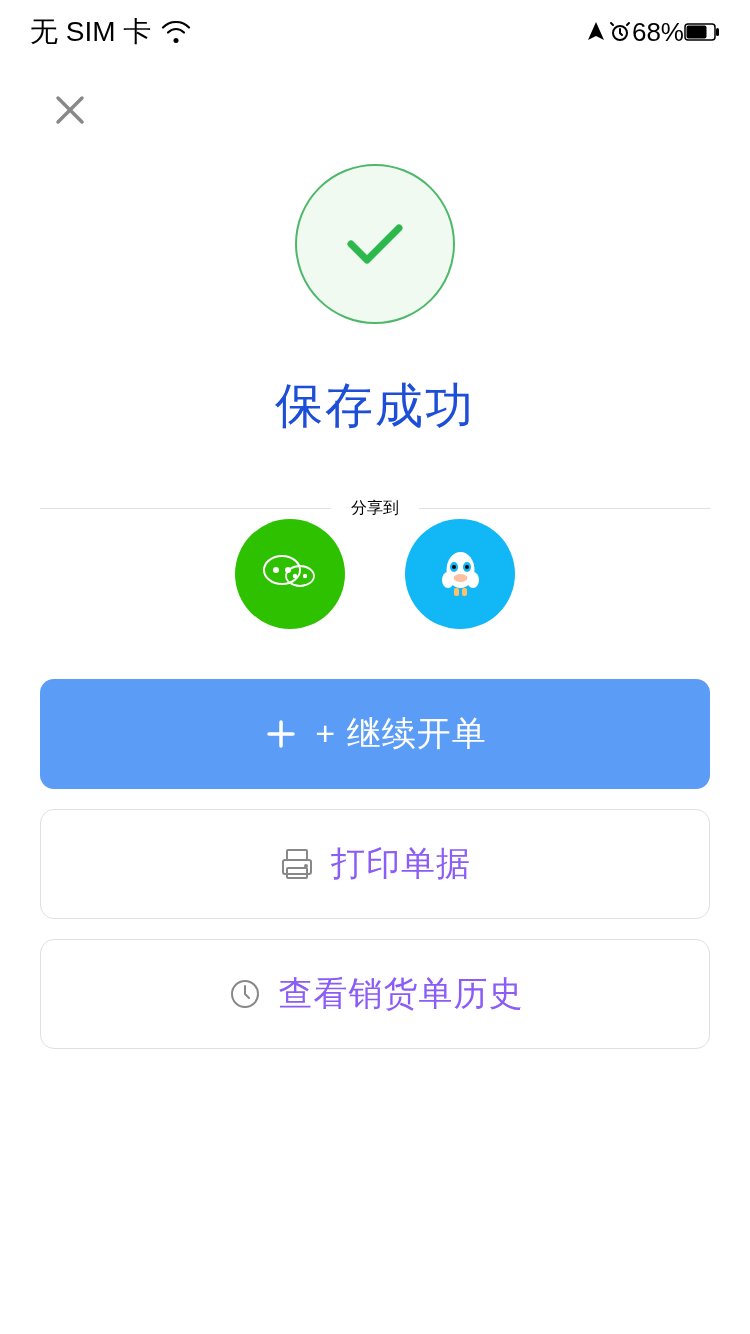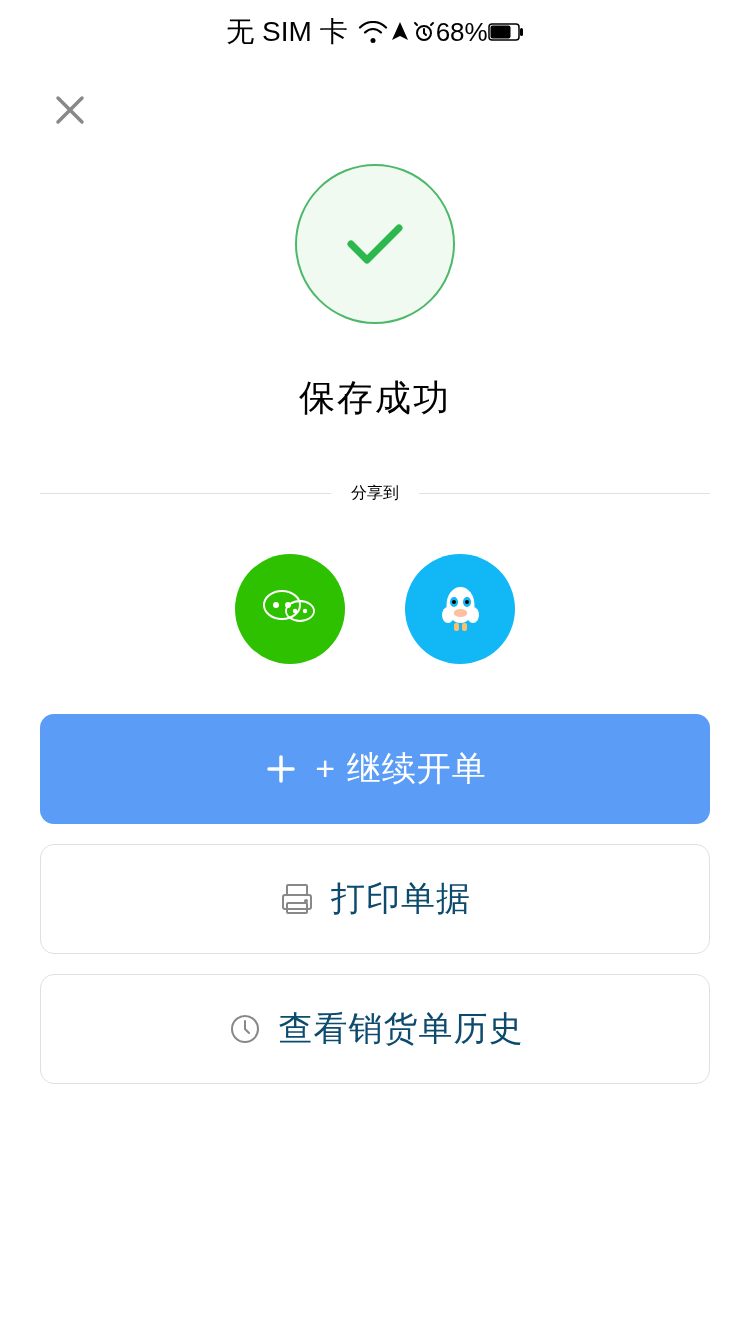--- a/index.html
+++ b/index.html
@@ -13,21 +13,21 @@
       overflow: hidden;
     }
 
     
     .status-bar {
       width: 100%;
       height: 64px;
       background: #ffffff;
       display: flex;
       align-items: center;
-      justify-content: center;
+      justify-content: space-between;
       padding: 0 30px;
     }
 
     .status-left {
       display: flex;
       align-items: center;
       gap: 10px;
       font-size: 28px;
       color: #000;
       font-weight: 500;
@@ -93,39 +93,38 @@
       margin-bottom: 50px;
     }
 
     .success-circle svg {
       width: 80px;
       height: 80px;
     }
 
     
     .success-title {
-      font-size: 36px;
+      font-size: 48px;
       font-weight: 500;
-      color: #000000;
+      color: #1d4ed8;
       margin-bottom: 60px;
       letter-spacing: 2px;
     }
 
     
     .share-section {
       width: 100%;
       padding: 0 40px;
       margin-bottom: 50px;
     }
 
     .share-divider {
       display: flex;
       align-items: center;
       gap: 20px;
-      margin-bottom: 50px;
     }
 
     .share-divider::before,
     .share-divider::after {
       content: '';
       flex: 1;
       height: 1px;
       background: #e0e0e0;
     }
 
@@ -181,21 +180,21 @@
       letter-spacing: 1px;
     }
 
     .action-btn-primary {
       background: #5b9cf6;
       color: #fff;
     }
 
     .action-btn-secondary {
       background: #fff;
-      color: #0c4a6e;
+      color: #8b5cf6;
       border: 1px solid #e0e0e0;
       align-items: center;
     }
 
     .action-btn svg {
       width: 36px;
       height: 36px;
     }
   </style>
 </head>

